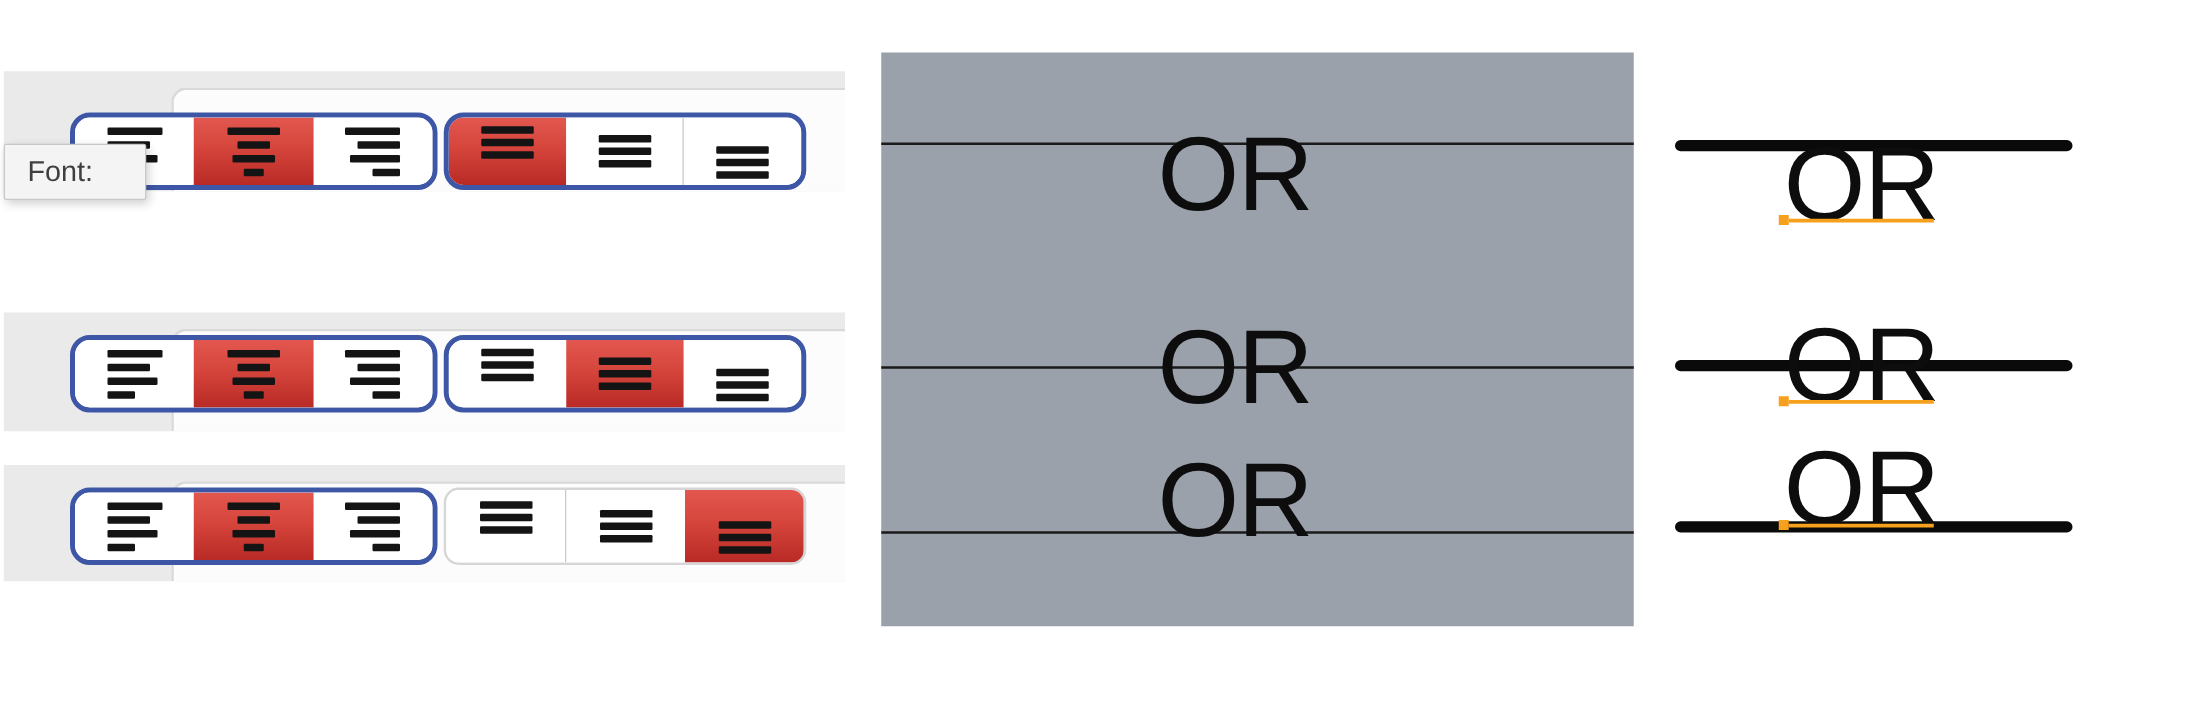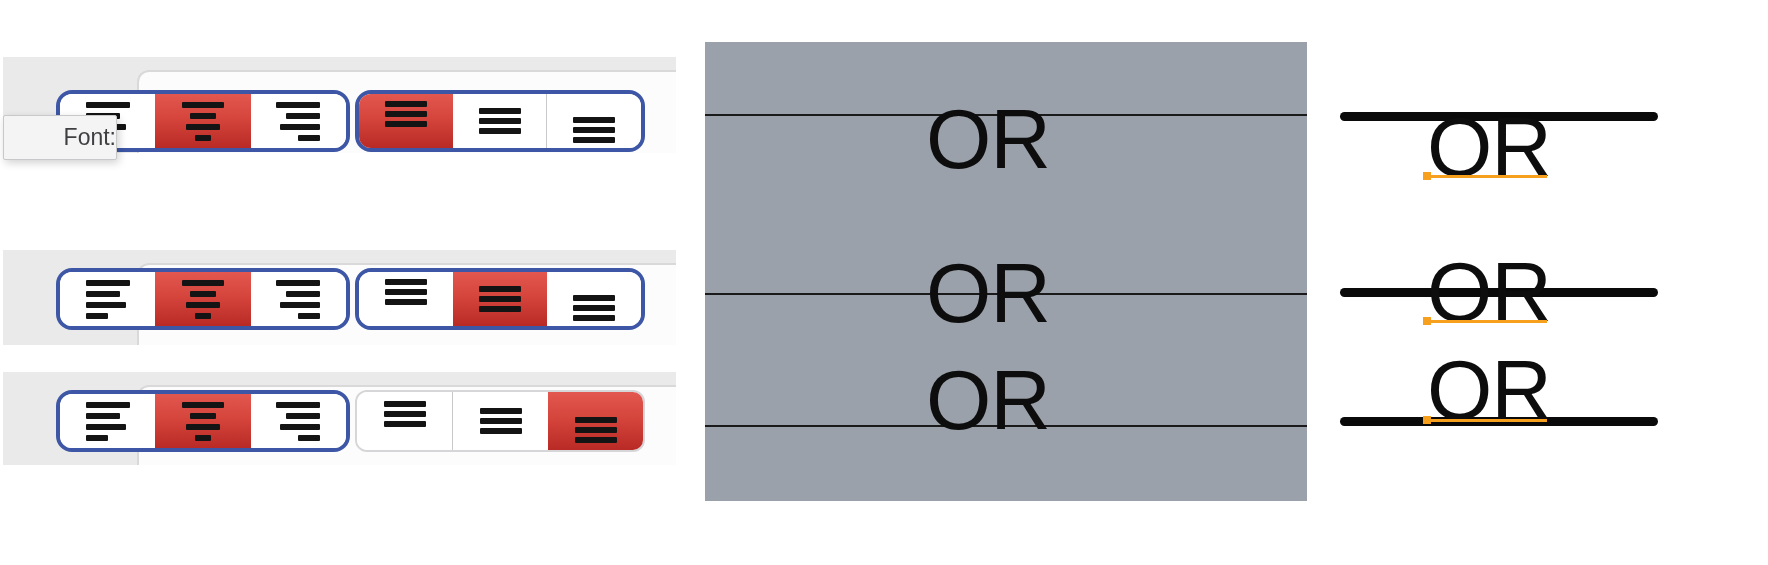--- a/index.html
+++ b/index.html
@@ -42,21 +42,21 @@
   .vicon{display:flex;flex-direction:column;gap:4px;width:42px;}
   .vicon .b{height:6px;background:#141414;border-radius:1px;width:42px;}
   .vicon.top{transform:translateY(-7px);}
   .vicon.bottom{transform:translateY(9px);}
 
   
   .tooltip{position:absolute;left:0;top:58px;width:114px;height:45px;z-index:10;
            background:#f4f4f5;border:1px solid #c8c8ca;border-radius:2px;
            box-shadow:2px 3px 8px rgba(0,0,0,.18);
            display:flex;align-items:center;padding-left:18px;box-sizing:border-box;
-           font-size:23px;color:#3f3f41;justify-content:flex-end;}
+           font-size:23px;color:#3f3f41;}
 
   
   .canvas-panel{position:absolute;left:705px;top:42px;width:602px;height:459px;
                 background:#9aa1aa;}
   .thinline{position:absolute;left:0;right:0;height:2px;background:#1a1a1a;}
   .orlabel{position:absolute;font-size:84px;line-height:1;color:#0d0d0d;
            left:47%;transform:translateX(-50%);white-space:nowrap;letter-spacing:-1px;}
 
   
   .preview-panel{position:absolute;left:1340px;top:0;width:340px;height:565px;}

